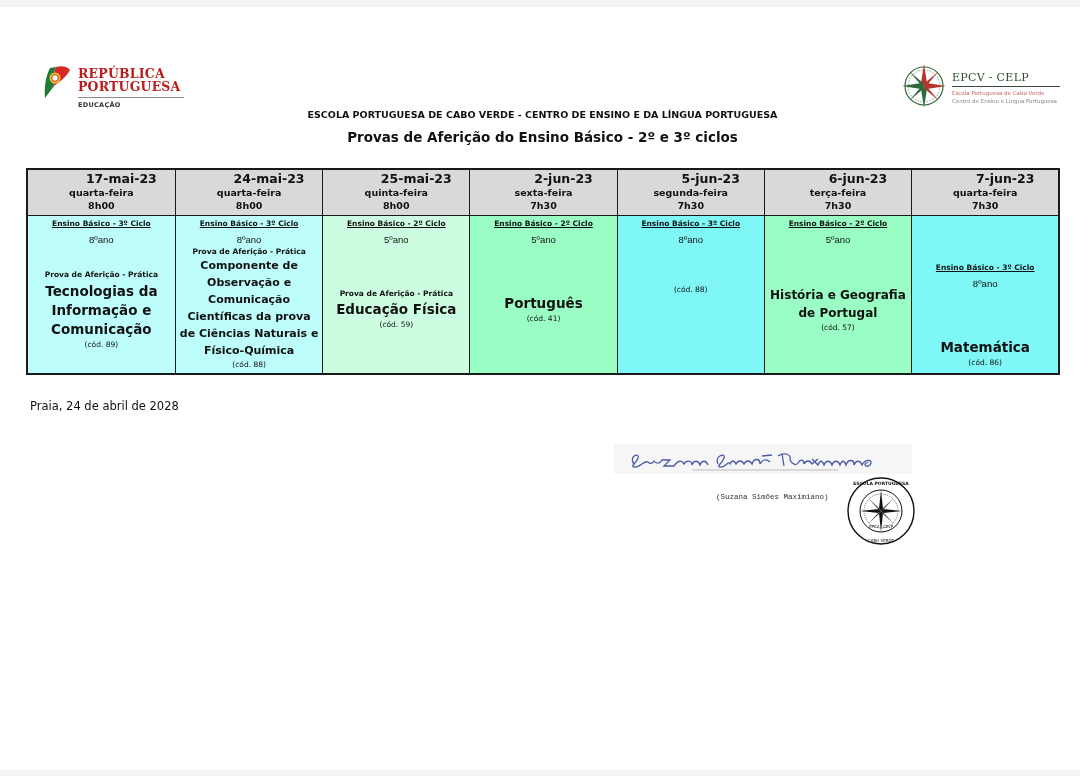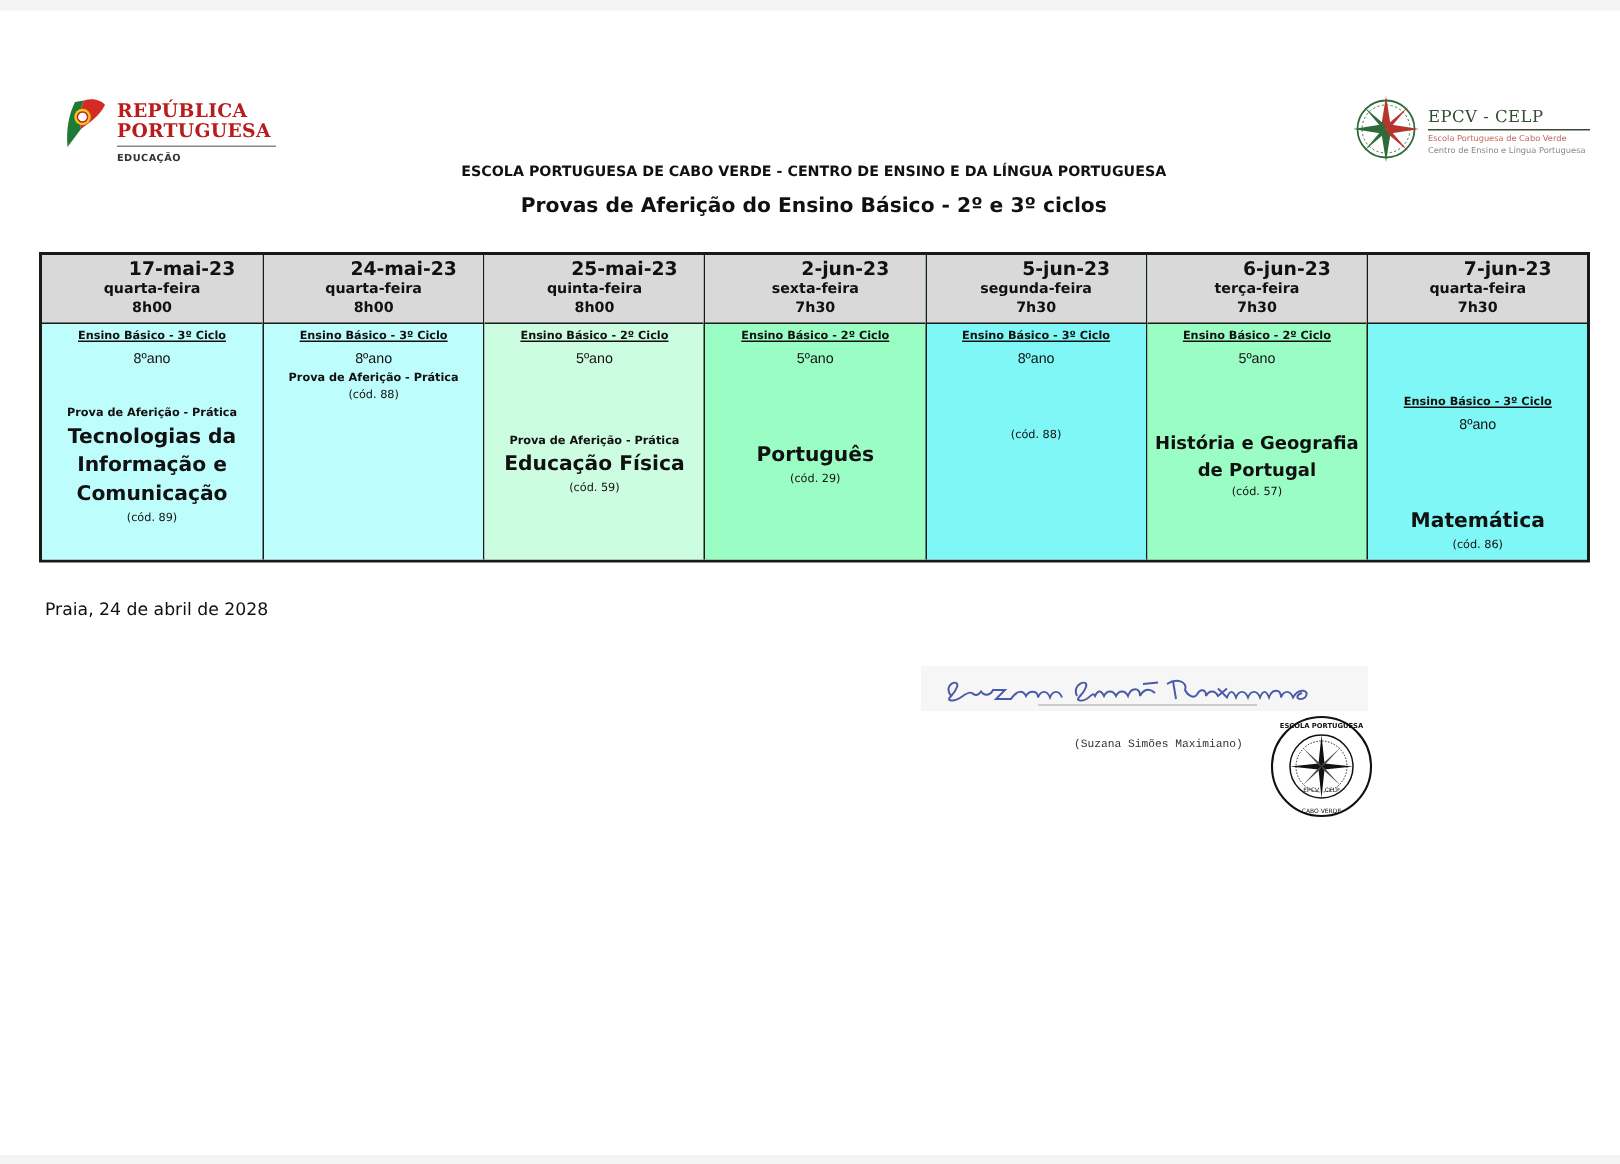--- a/index.html
+++ b/index.html
@@ -124,20 +124,21 @@
     <div class="col-head">
       <div class="date">24-mai-23</div>
       <div class="weekday">quarta-feira</div>
       <div class="time">8h00</div>
     </div>
     <div class="col-body">
       <div class="level">Ensino Básico - 3º Ciclo</div>
       <div class="year">8ºano</div>
       <div class="content" style="top:31px;">
         <div class="ptype">Prova de Aferição - Prática</div>
+        <div class="subject" style="font-size:11px; line-height:17px; width:140px;">Componente de Observação e Comunicação Científicas da prova de Ciências Naturais e Físico-Química</div>
         <div class="code" style="line-height:11px;">(cód. 88)</div>
       </div>
     </div>
   </div>
 
   <div class="col c-pale-green" style="width:147px;">
     <div class="col-head">
       <div class="date">25-mai-23</div>
       <div class="weekday">quinta-feira</div>
       <div class="time">8h00</div>
@@ -157,21 +158,21 @@
     <div class="col-head">
       <div class="date">2-jun-23</div>
       <div class="weekday">sexta-feira</div>
       <div class="time">7h30</div>
     </div>
     <div class="col-body">
       <div class="level">Ensino Básico - 2º Ciclo</div>
       <div class="year">5ºano</div>
       <div class="content" style="top:78px;">
         <div class="subject" style="font-size:13.5px; line-height:19px;">Português</div>
-        <div class="code">(cód. 29)</div>
+        <div class="code">(cód. 41)</div>
       </div>
     </div>
   </div>
 
   <div class="col c-cyan" style="width:147px;">
     <div class="col-head">
       <div class="date">5-jun-23</div>
       <div class="weekday">segunda-feira</div>
       <div class="time">7h30</div>
     </div>

